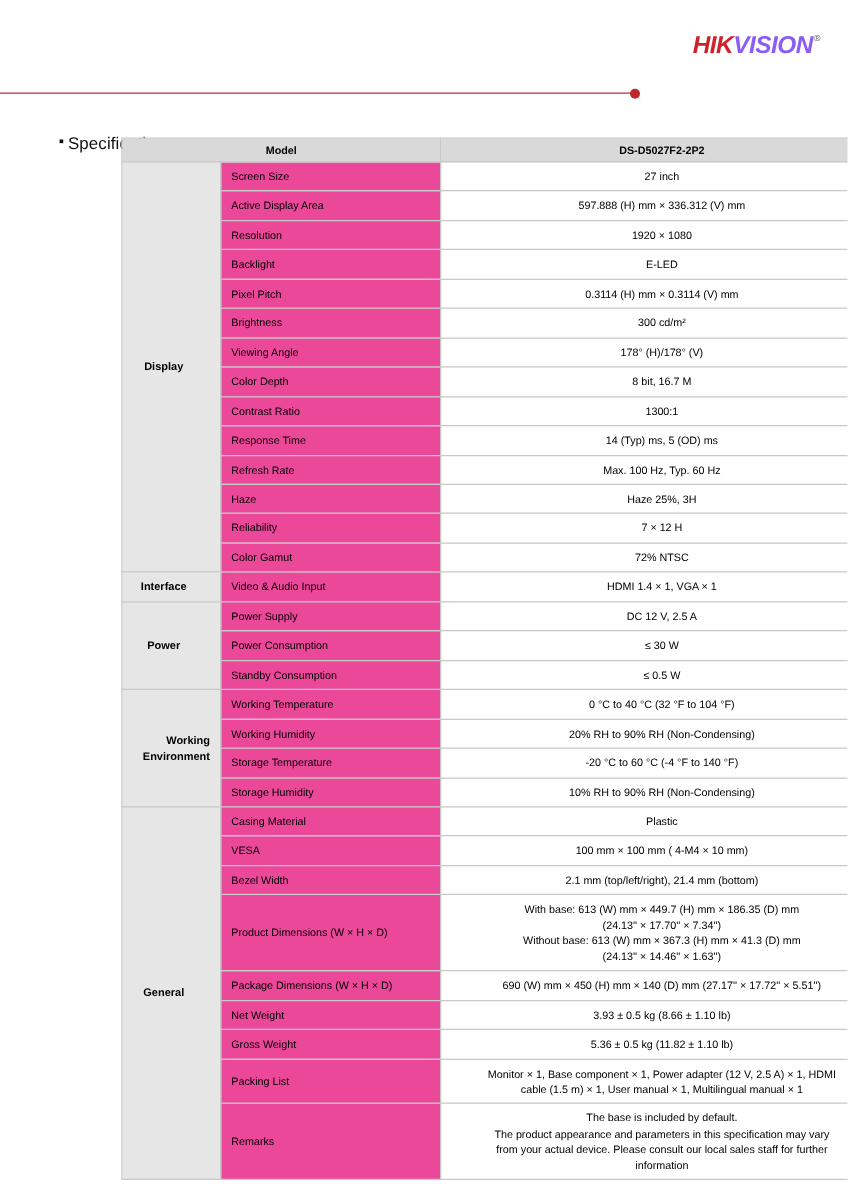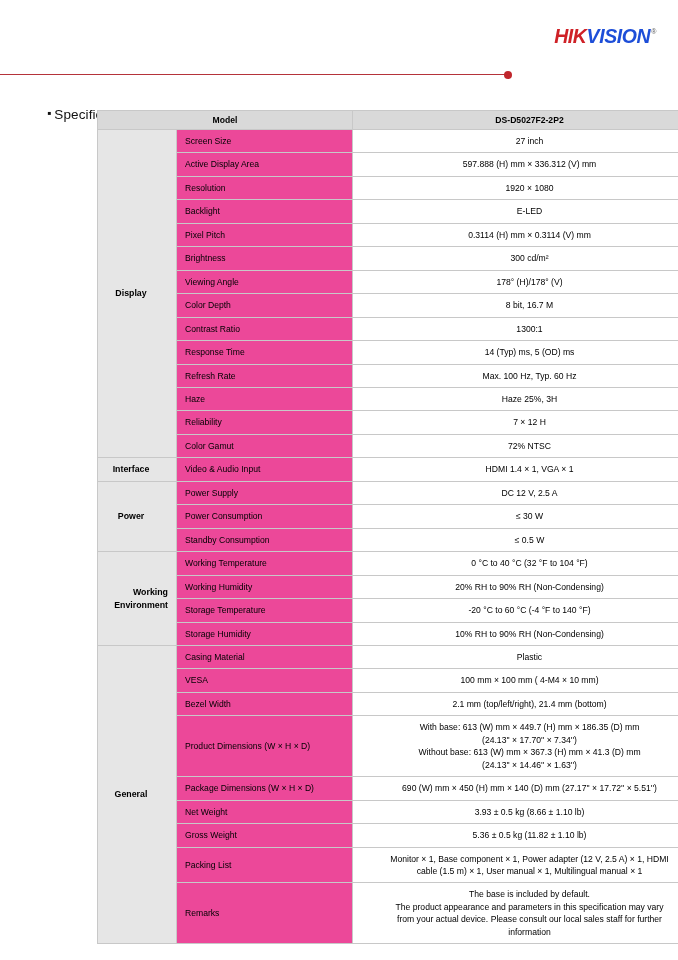--- a/index.html
+++ b/index.html
@@ -29,21 +29,21 @@
     right: 22px;
     top: 27px;
     font-style: italic;
     font-weight: bold;
     font-size: 19.5px;
     letter-spacing: -0.4px;
     white-space: nowrap;
     line-height: 1;
   }
   .logo .hik { color: #cf2127; }
-  .logo .vision { color: #1d4ed8; text-align: center; }
+  .logo .vision { color: #8b5cf6; text-align: center; }
   .logo .tm {
     color: #58595b;
     font-size: 7px;
     vertical-align: 9px;
     font-style: normal;
     font-weight: normal;
     margin-left: 1px;
   }
 
   .rule-wrap {

